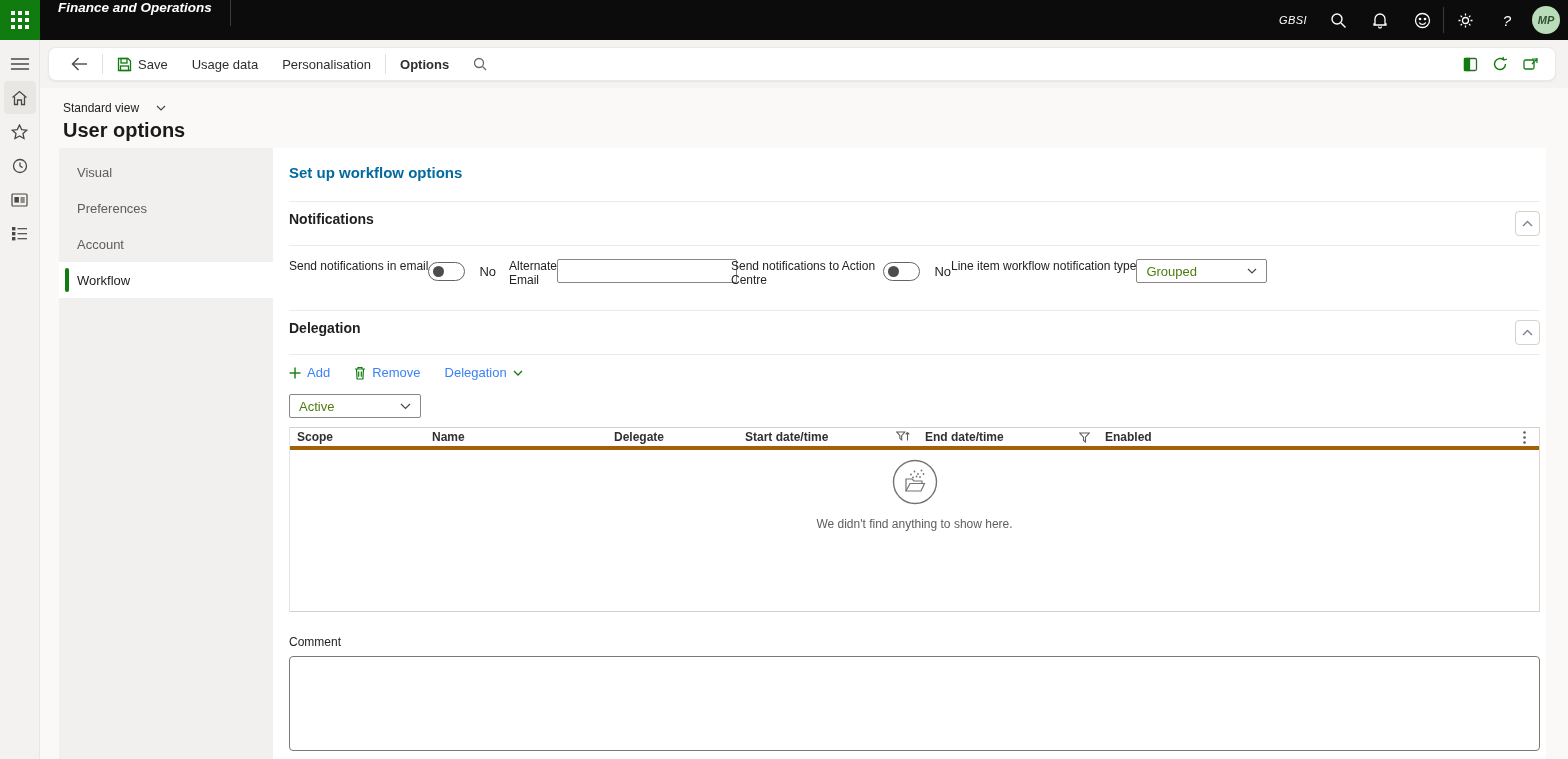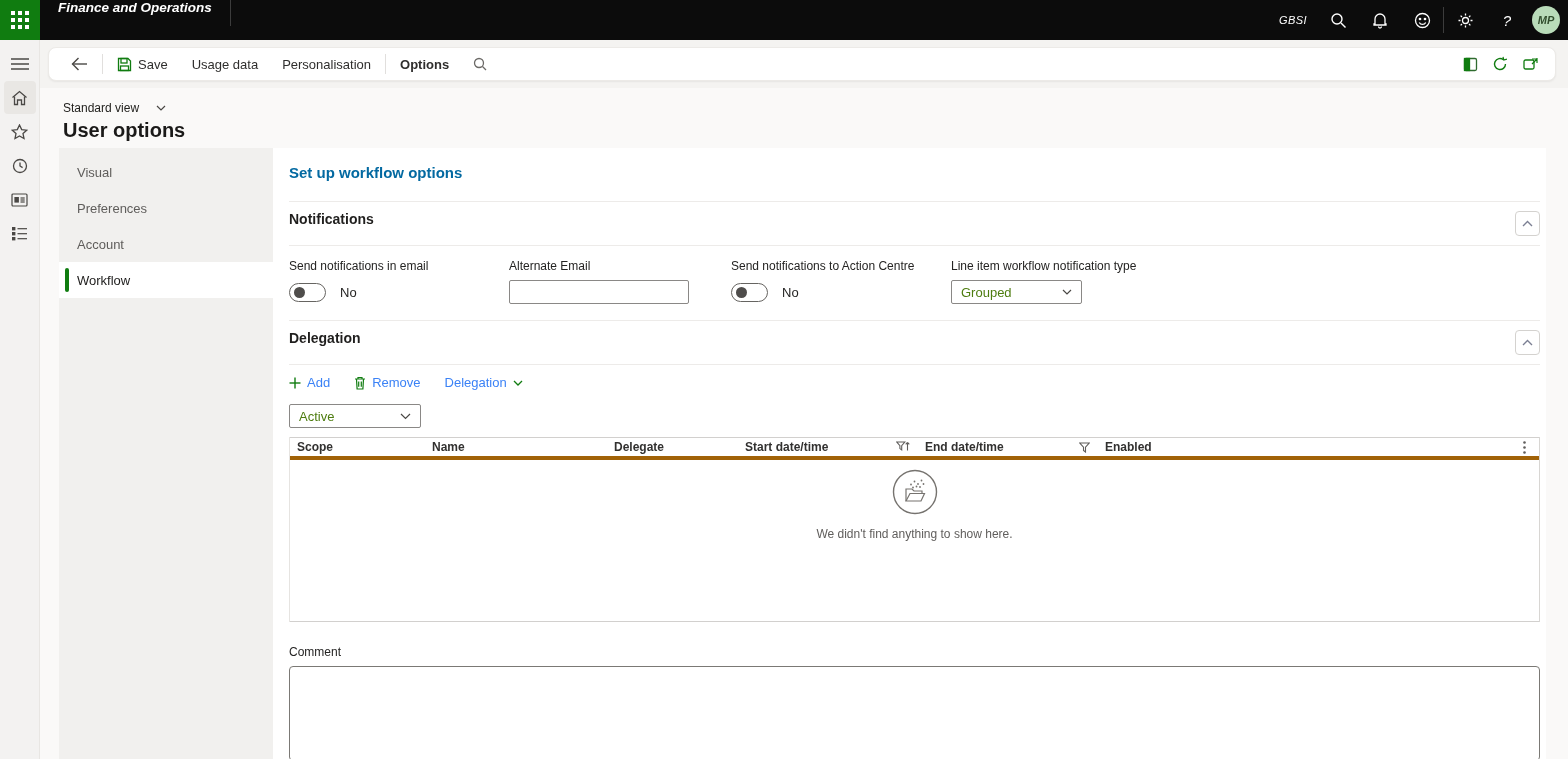--- a/index.html
+++ b/index.html
@@ -53,21 +53,21 @@
 
   .main-heading { font-size:15px; font-weight:bold; color:#0369a1; margin:4px 0 20px; }
   .hdivider { border:0; border-top:1px solid #edebe9; width:1251px; }
 
   .section-header { width:1251px; display:flex; justify-content:space-between; padding:9px 0; }
   .section-title { font-size:14px; font-weight:bold; color:#201f1e; }
   .collapse-btn { width:25px; height:25px; border:1px solid #d4d2cf; border-radius:4px; background:#fff;
                   display:flex; align-items:center; justify-content:center; cursor:pointer; }
 
   .fields-row { display:flex; width:1251px; margin:13px 0 16px; }
-  .field { display:flex; flex-direction:column; }
+  .field { display:flex; flex-direction:row; }
   .field.c1 { width:220px; } .field.c2 { width:222px; } .field.c3 { width:220px; } .field.c4 { flex:1; }
   .field-label { font-size:12px; color:#252423; margin-bottom:7px; }
   .toggle-row { display:flex; align-items:center; gap:14px; height:24px; }
   .toggle { width:37px; height:19px; border:1px solid #666461; border-radius:10px; background:#fff; position:relative; cursor:pointer; flex:0 0 auto; }
   .toggle .knob { position:absolute; left:4px; top:3px; width:11px; height:11px; border-radius:50%; background:#4f4d4b; }
   .toggle-value { font-size:13px; color:#252423; }
   .text-input { width:180px; height:24px; border:1px solid #8a8886; border-radius:2px; font:13px "Liberation Sans",sans-serif; padding:0 8px; color:#252423; background:#fff; }
   .fake-select { height:24px; border:1px solid #8a8886; border-radius:2px; background:#fff; display:flex; align-items:center;
                  justify-content:space-between; padding:0 9px; font-size:13px; color:#4d7c0f; cursor:pointer; }
   .fake-select.w131 { width:131px; }

